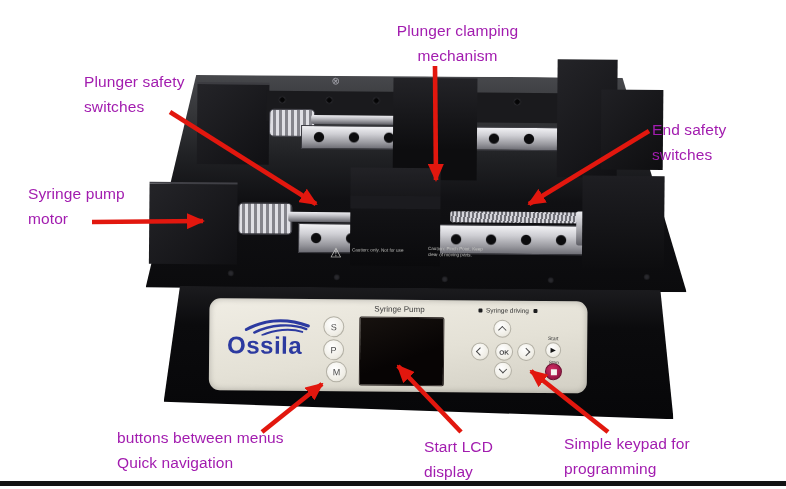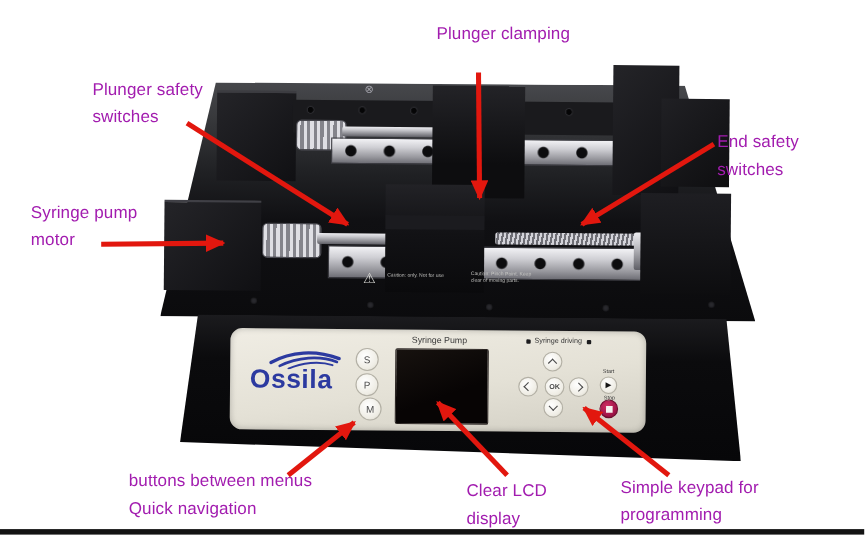--- a/index.html
+++ b/index.html
@@ -137,39 +137,40 @@
         </div>
       <div class="tinylabel" style="left:331px;top:58px;width:28px;">Stop</div>
       <div class="rbtn" style="left:336px;top:62px;width:17px;height:17px;background:radial-gradient(circle at 40% 35%,#cf2f63,#a3164a 60%,#7e0f36);border:1px solid #6d0c2e;">
         <span style="width:6px;height:6px;background:#f5f2ef;display:block;"></span>
       </div>
     </div>
   </div>
 
   <div class="label center" style="left:380px;top:18px;width:155px;">
     <div>Plunger clamping</div>
+    <div>mechanism</div>
   </div>
   <div class="label" style="left:84px;top:69px;width:140px;">
     <div>Plunger safety</div>
     <div>switches</div>
   </div>
   <div class="label" style="left:652px;top:117px;width:120px;">
     <div>End safety</div>
     <div>switches</div>
   </div>
   <div class="label" style="left:28px;top:181px;width:130px;">
     <div>Syringe pump</div>
     <div>motor</div>
   </div>
   <div class="label" style="left:117px;top:425px;width:235px;">
     <div>buttons between menus</div>
     <div>Quick navigation</div>
   </div>
   <div class="label" style="left:424px;top:434px;width:120px;">
-    <div>Clear LCD</div>
+    <div>Start LCD</div>
     <div>display</div>
   </div>
   <div class="label" style="left:564px;top:431px;width:160px;">
     <div>Simple keypad for</div>
     <div>programming</div>
   </div>
 
   <svg class="arrows" width="786" height="489" viewBox="0 0 786 489">
     <defs>
       <marker id="ah" markerUnits="userSpaceOnUse" markerWidth="18" markerHeight="16" refX="16" refY="8" orient="auto">

